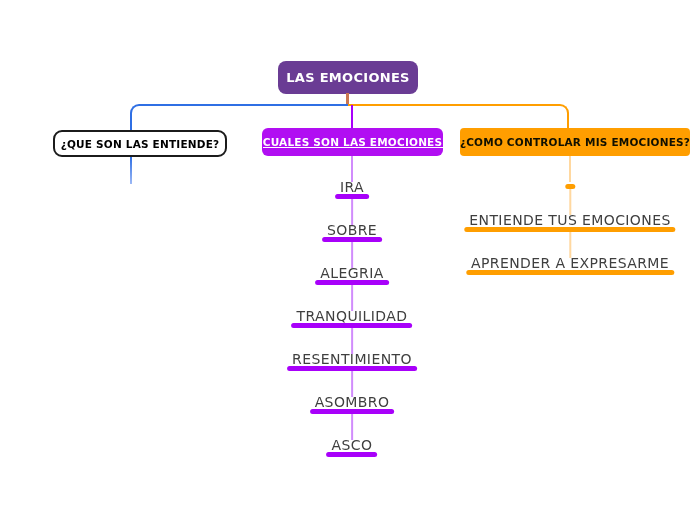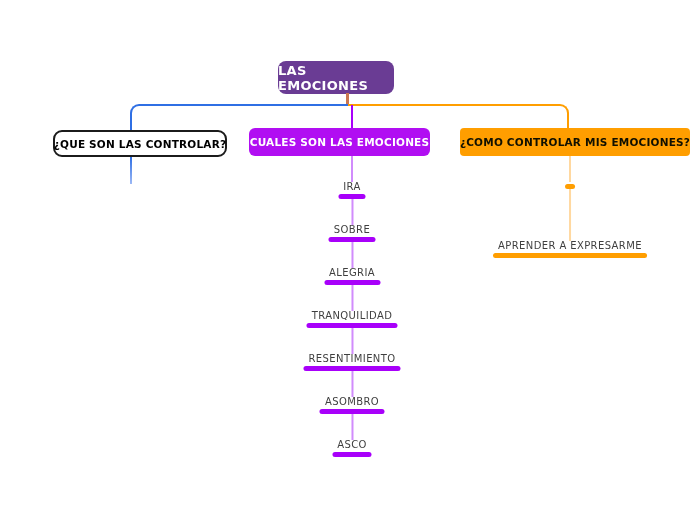--- a/index.html
+++ b/index.html
@@ -11,21 +11,21 @@
     width: 696px;
     height: 520px;
     background: #ffffff;
     overflow: hidden;
   }
 
   
   .root-node {
     position: absolute;
     left: 278px; top: 61px;
-    width: 116px; height: 33px;
+    width: 140px; height: 33px;
     background: var(--root-bg, #6a3c94);
     border-radius: 8px;
     display: flex; align-items: center; justify-content: center;
     color: #ffffff;
     font-size: 13px;
     font-weight: bold;
     letter-spacing: 0.3px;
     cursor: pointer;
   }
 
@@ -39,24 +39,25 @@
     cursor: pointer;
   }
   .branch-left {
     left: 53px; top: 130px; width: 174px; height: 27px;
     background: #ffffff;
     border: 2px solid #1b1b1b;
     border-radius: 9px;
     color: #000000;
   }
   .branch-center {
-    left: 249px; top: 128px; width: 181px; height: 28px;
+    left: 262px; top: 128px; width: 181px; height: 28px;
     background: var(--center-bg, #b10ef2);
     border-radius: 6px;
     color: #ffffff;
+    text-decoration: underline;
   }
   .branch-right {
     left: 460px; top: 128px; width: 230px; height: 28px;
     background: var(--right-bg, #ff9e00);
     border-radius: 4px;
     color: #101000;
   }
 
   
   .line { position: absolute; }
@@ -115,21 +116,21 @@
   .column-right  { left: 570px; top: 182px; transform: translateX(-50%); }
 
   .leaf-node {
     display: flex;
     flex-direction: column;
     align-items: center;
     width: max-content;
     cursor: pointer;
   }
   .leaf-label {
-    font-size: 10px;
+    font-size: 14px;
     line-height: 10px;
     letter-spacing: 0.4px;
     color: #3f3f3f;
     white-space: nowrap;
   }
   .leaf-bar {
     width: calc(100% + 10px);
     height: 5px;
     border-radius: 3px;
     margin-top: 2px;
@@ -155,21 +156,21 @@
 
   <div class="line root-stem"></div>
   <div class="line elbow-left"></div>
   <div class="line elbow-right"></div>
   <div class="line stem-center-top"></div>
   <div class="line stem-left-down"></div>
   <div class="line stem-center-down"></div>
   <div class="line stem-right-down"></div>
 
   <div class="branch-box branch-left">
-    <span>¿QUE SON LAS CONTROLAR?</span>
+    <span>¿QUE SON LAS ENTIENDE?</span>
   </div>
   <div class="branch-box branch-center">
     <span>¿CUALES SON LAS EMOCIONES?</span>
   </div>
   <div class="branch-box branch-right">
     <span>¿COMO CONTROLAR MIS EMOCIONES?</span>
   </div>
 
 
   <div class="item-column column-center">
@@ -207,20 +208,24 @@
       <span class="leaf-label">ASCO</span>
       <div class="leaf-bar bar-purple"></div>
     </div>
   </div>
 
   <div class="item-column column-right">
     <div class="leaf-node">
       <div class="leaf-bar bar-orange"></div>
     </div>
     <div class="item-connector conn-orange"></div>
+    <div class="leaf-node">
+      <span class="leaf-label">ENTIENDE TUS EMOCIONES</span>
+      <div class="leaf-bar bar-orange"></div>
+    </div>
     <div class="item-connector conn-orange"></div>
     <div class="leaf-node">
       <span class="leaf-label">APRENDER A EXPRESARME</span>
       <div class="leaf-bar bar-orange"></div>
     </div>
   </div>
 
 </div>
 
 </body></html>

